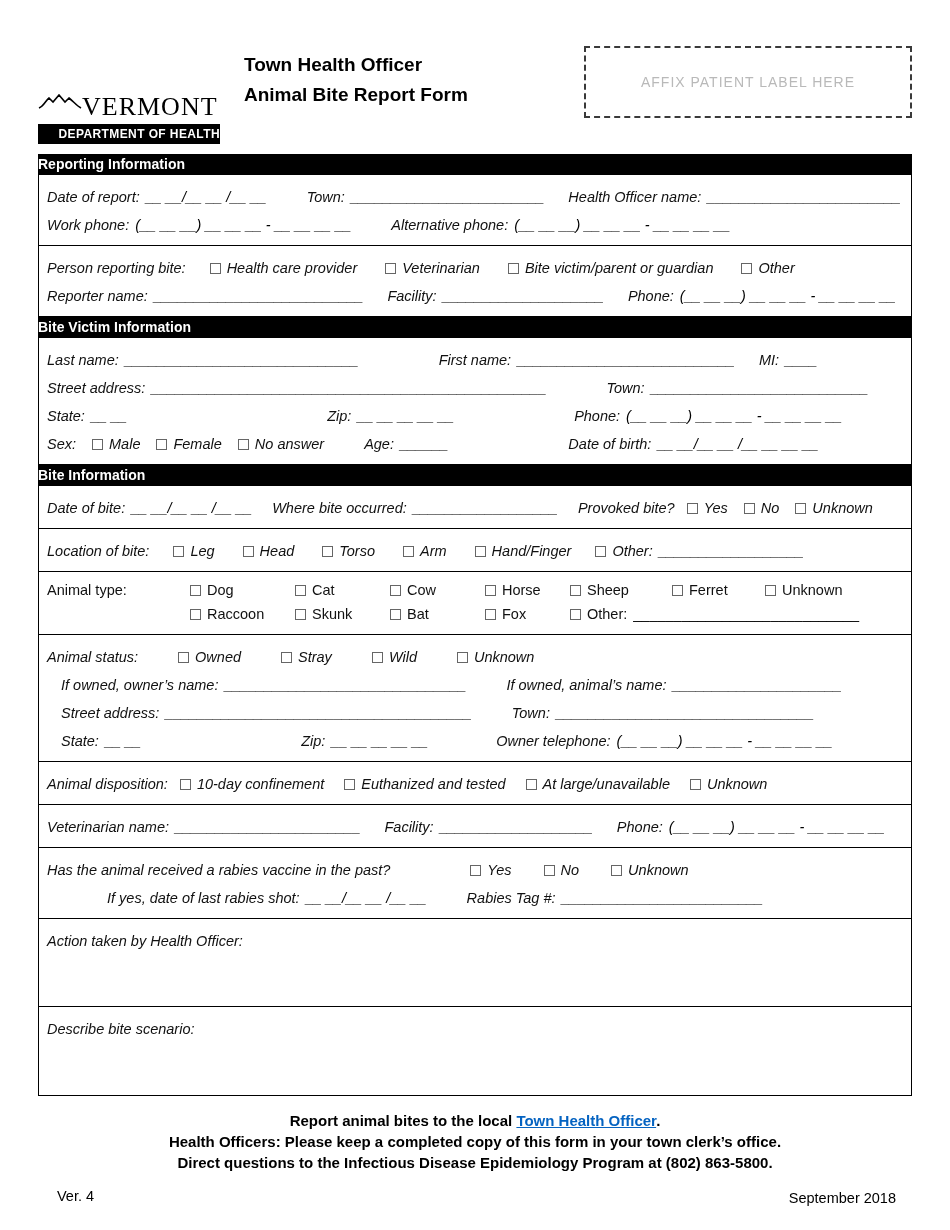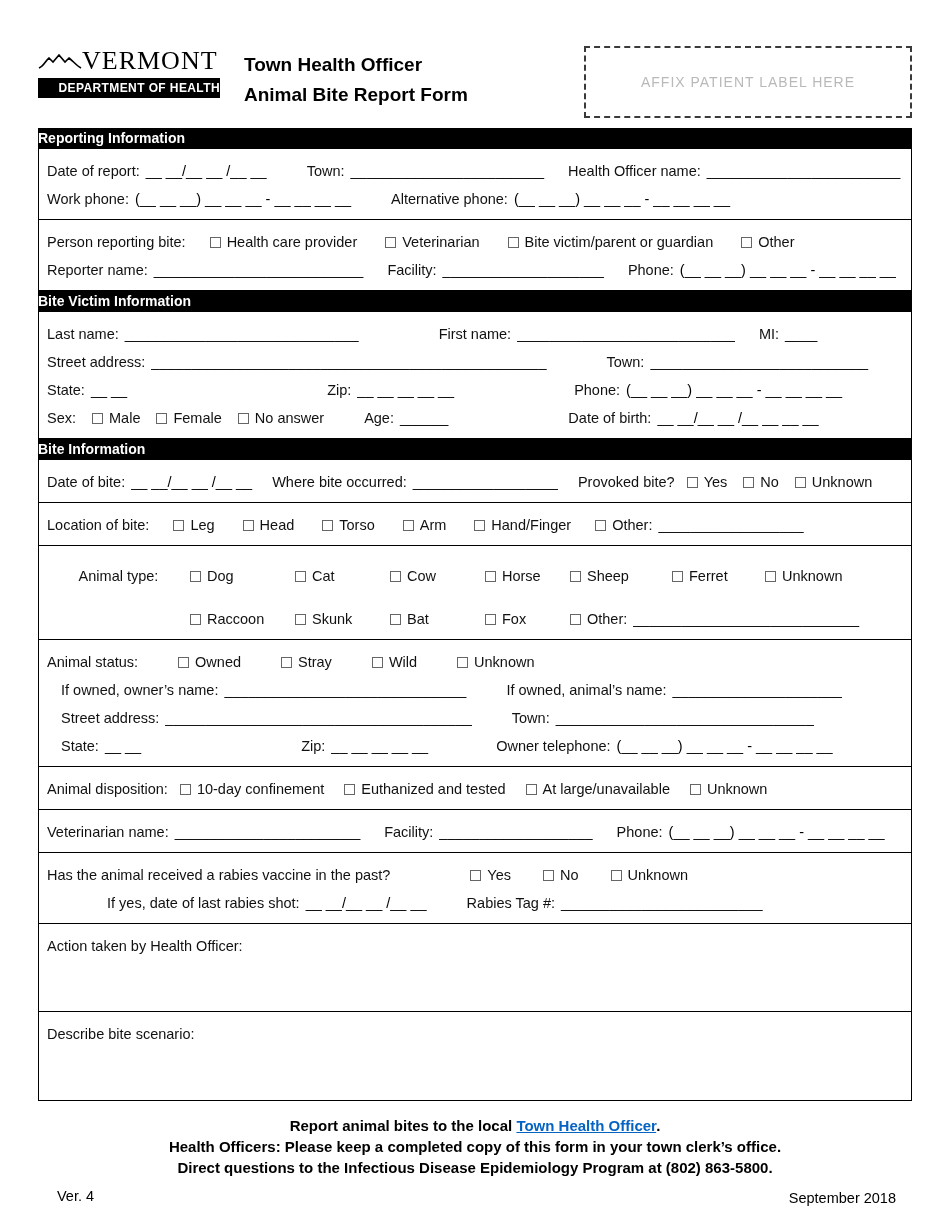--- a/index.html
+++ b/index.html
@@ -6,45 +6,45 @@
   html,body { background:#fff; }
   body {
     width:950px; height:1230px; position:relative; overflow:hidden;
     font-family:"Liberation Sans", sans-serif; font-size:14.5px; color:#111;
   }
   .page { padding:46px 38px 0; }
 
   
   .hdr { display:flex; align-items:flex-start; margin-bottom:10px; }
   .logo { width:182px; flex:none; }
-  .logo-top { display:flex; align-items:center; gap:0; }
+  .logo-top { display:flex; align-items:flex-start; gap:0;margin-top:46px; }
   .logo-brand { font-family:"Liberation Serif", serif; font-size:26px; letter-spacing:1px; color:#000; }
   .logo-bar { background:#000; color:#fff; font-weight:bold; font-size:12px; letter-spacing:.4px; text-align:right; padding:3px 0; margin-top:2px; }
   .title { margin-left:24px; font-size:19px; font-weight:bold; line-height:30px; color:#000; padding-top:4px; }
   .plabel { margin-left:auto; width:328px; height:72px; border:2px dashed #3a3a3a; display:flex; align-items:center; justify-content:center; color:#b9b9b9; font-weight:normal; font-size:14px; letter-spacing:1px; }
 
   
   .sec-bar { background:#000; color:#fff; font-weight:bold; font-size:14px; padding:3px 0; line-height:15px; }
   .sec-body { border:1.5px solid #000; border-top:none; }
   .group { padding:2px 8px 12px; border-bottom:1.5px solid #000; }
   .group:last-child { border-bottom:none; }
   .group.tall { height:88px; }
 
-  .row { display:flex; align-items:flex-end; margin-top:12px; white-space:nowrap; }
+  .row { display:flex; align-items:flex-end; margin-top:12px; white-space:nowrap;font-style:italic; }
   .row.ind { padding-left:14px; }
   .row.ind2 { padding-left:60px; }
 
   .fld { display:inline-flex; align-items:baseline; }
   .fld .lab { margin-right:6px; }
   .blank { color:#000; letter-spacing:0; }
 
   .opt { display:inline-flex; align-items:baseline; cursor:default; }
   .cbx { width:11px; height:11px; border:1px solid #666; margin-right:6px; flex:none; transform:translateY(1px); background:#fff; }
 
-  .type-grid { display:grid; grid-template-columns:143px 105px 95px 95px 85px 102px 93px 1fr; align-items:baseline; row-gap:27px; margin-top:20px;text-align:center; }
+  .type-grid { display:grid; grid-template-columns:143px 105px 95px 95px 85px 102px 93px 1fr; align-items:baseline; row-gap:8px; margin-top:8px; }
   .type-other { grid-column:6 / -1; }
 
   
   .ml12{margin-left:12px} .ml16{margin-left:16px} .ml20{margin-left:20px} .ml24{margin-left:24px}
   .ml28{margin-left:28px} .ml32{margin-left:32px} .ml40{margin-left:40px} .ml48{margin-left:68px}
   .ml60{margin-left:60px} .ml80{margin-left:80px} .ml120{margin-left:120px} .ml160{margin-left:160px}
   .ml200{margin-left:200px}
 
   
   .footer { text-align:center; font-weight:bold; margin-top:14px; line-height:21px; font-size:15px; color:#000; }

